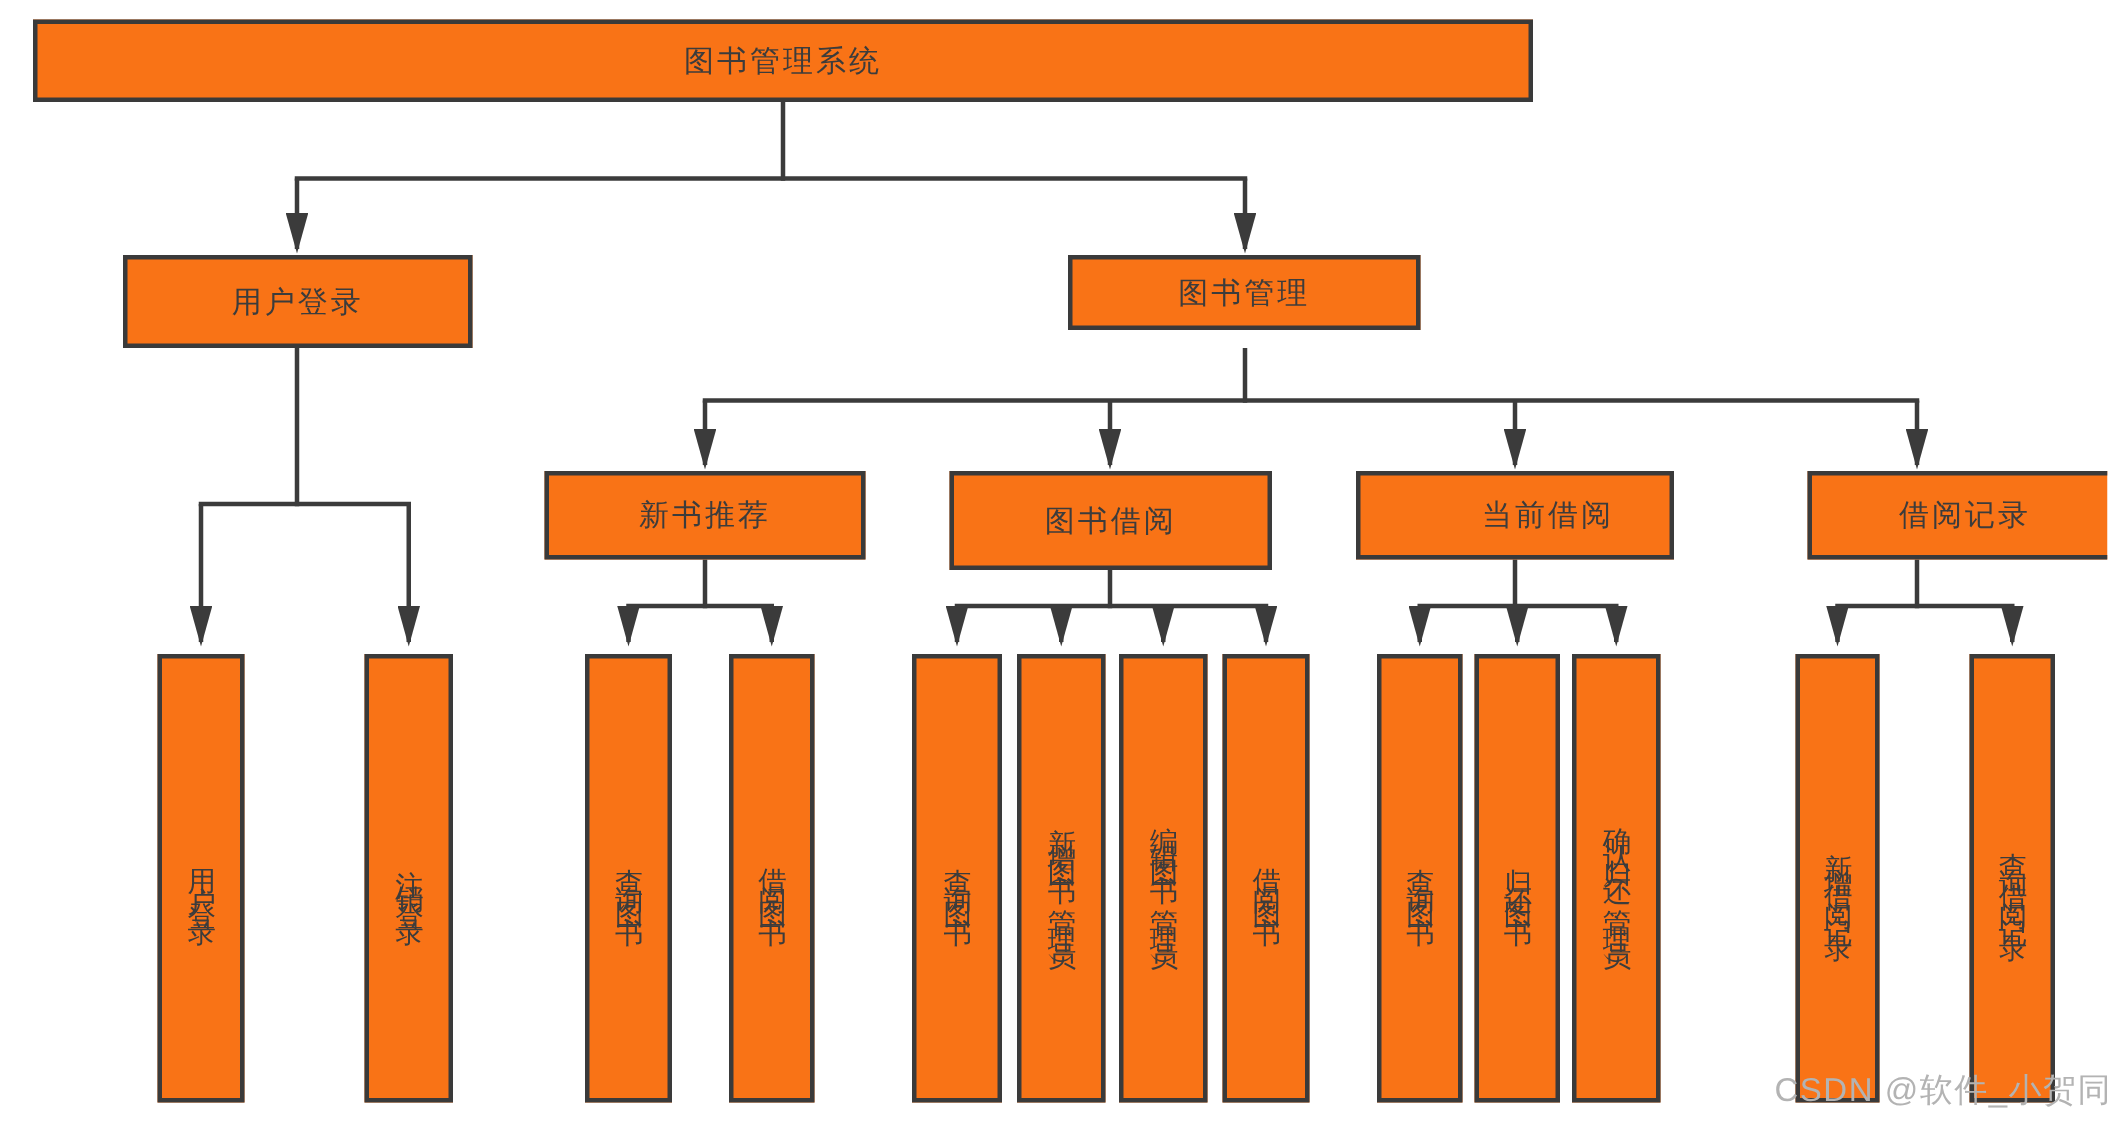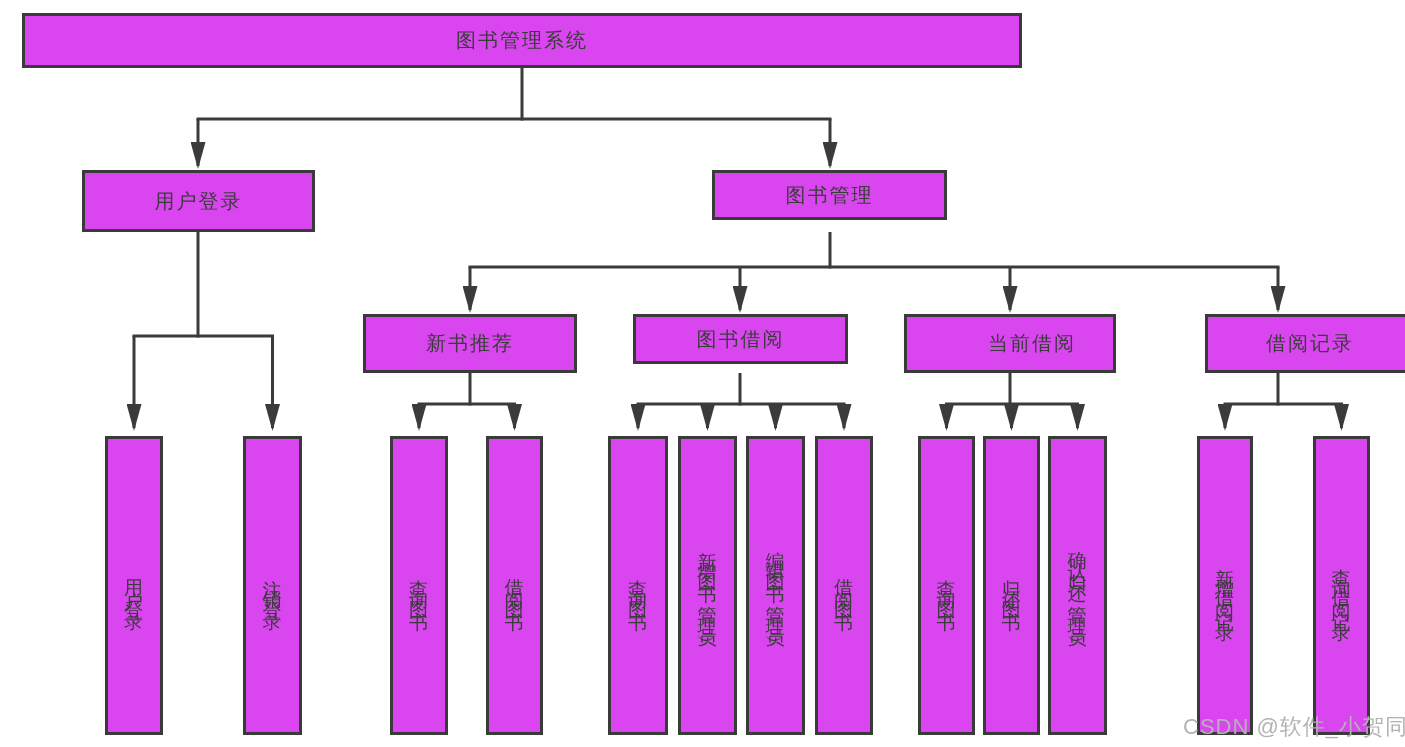--- a/index.html
+++ b/index.html
@@ -19,21 +19,21 @@
   #wires {
     position: absolute;
     left: 0; top: 0;
     width: 1405px; height: 747px;
     z-index: 0;
   }
   .node {
     position: absolute;
     box-sizing: border-box;
     border: 3px solid #3a3a3a;
-    background: #d946ef;
+    background: #f97316;
     display: flex;
     align-items: center;
     justify-content: center;
     z-index: 2;
     color: #3c3c3c;
   }
   .h-node {
     font-size: 20px;
     letter-spacing: 2px;
     white-space: nowrap;
@@ -111,21 +111,21 @@
       <line x1="1341.5" y1="404" x2="1341.5" y2="428" marker-end="url(#ah)"></line>
     </g>
   </svg>
 
   <div class="node h-node" style="left:22px; top:13px; width:1000px; height:55px;">图书管理系统</div>
 
   <div class="node h-node" style="left:82px; top:170px; width:233px; height:62px;">用户登录</div>
   <div class="node h-node" style="left:712px; top:170px; width:235px; height:50px;">图书管理</div>
 
   <div class="node h-node" style="left:363px; top:314px; width:214px; height:59px;text-align:center;">新书推荐</div>
-  <div class="node h-node" style="left:633px; top:314px; width:215px; height:50px;">图书借阅</div>
+  <div class="node h-node" style="left:633px; top:314px; width:215px; height:66px;">图书借阅</div>
   <div class="node h-node" style="left:904px; top:314px; width:212px; height:59px;padding-left:44px;">当前借阅</div>
   <div class="node h-node" style="left:1173px; top:314px; width:210px; height:59px;margin-left:32px;">借阅记录</div>
 
   <div class="node leaf" style="left:105px; top:436px; width:58px; height:299px;">
     <span>用户登录</span>
   </div>
   <div class="node leaf" style="left:243px; top:436px; width:59px; height:299px;">
     <span>注销登录</span>
   </div>
 

